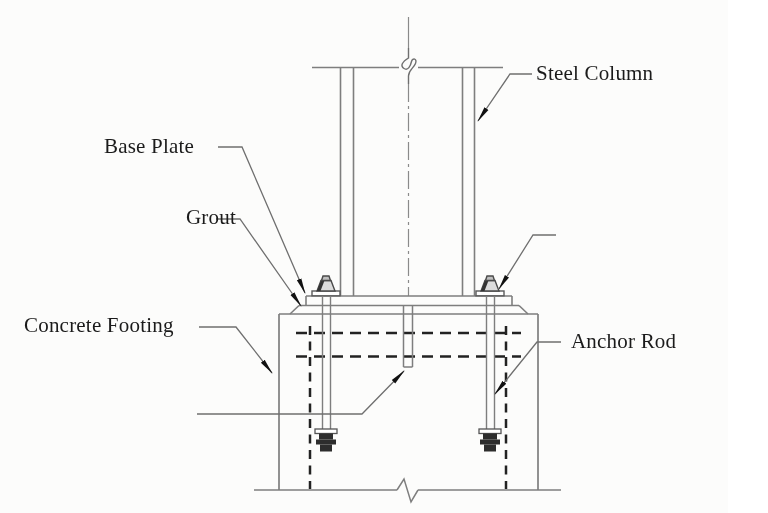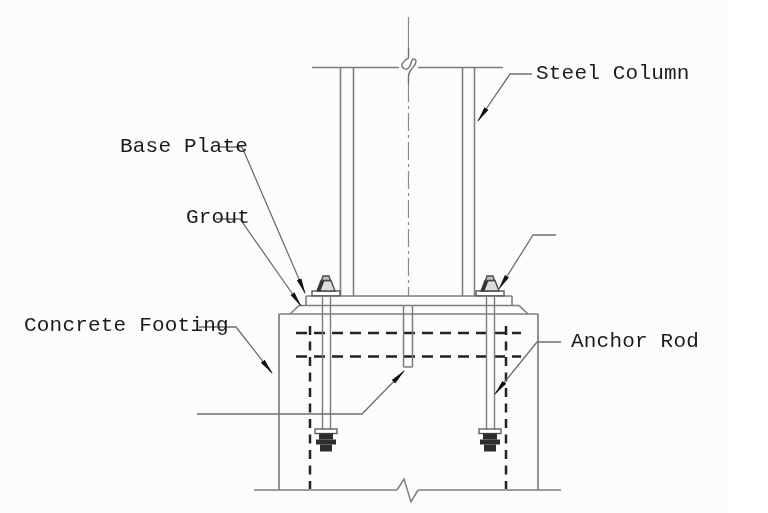--- a/index.html
+++ b/index.html
@@ -1,33 +1,33 @@
 <!DOCTYPE html>
 <html><head>
 <meta charset="utf-8">
 <style>
   html,body{margin:0;padding:0;background:#ffffff;}
   .canvas{
     position:relative;
     width:728px;height:513px;
     background:#fcfcfb;
     overflow:hidden;
-    font-family:Liberation Mono, monospace;
+    font-family:Liberation Serif, serif;
   }
   .canvas svg{position:absolute;left:0;top:0;}
   .lbl{
     position:absolute;
     font-size:21px;
     line-height:1.1;
     color:#1b1b1b;
     white-space:nowrap;
     letter-spacing:0.2px;
   }
   #lbl-steel-column   {left:536px;top:62px;}
-  #lbl-base-plate     {left:104px;top:135px;margin-left:16px;}
+  #lbl-base-plate     {left:104px;top:135px;}
   #lbl-grout          {left:150px;top:206px;margin-left:36px;}
   #lbl-washer-thread  {left:558px;top:223px;}
   #lbl-concrete-footing{left:24px;top:314px;}
   #lbl-anchor-rod     {left:563px;top:330px;margin-left:8px;}
   #lbl-shear-lug      {left:86px;top:398px;}
 </style>
 </head>
 <body>
 
 <div class="canvas">

